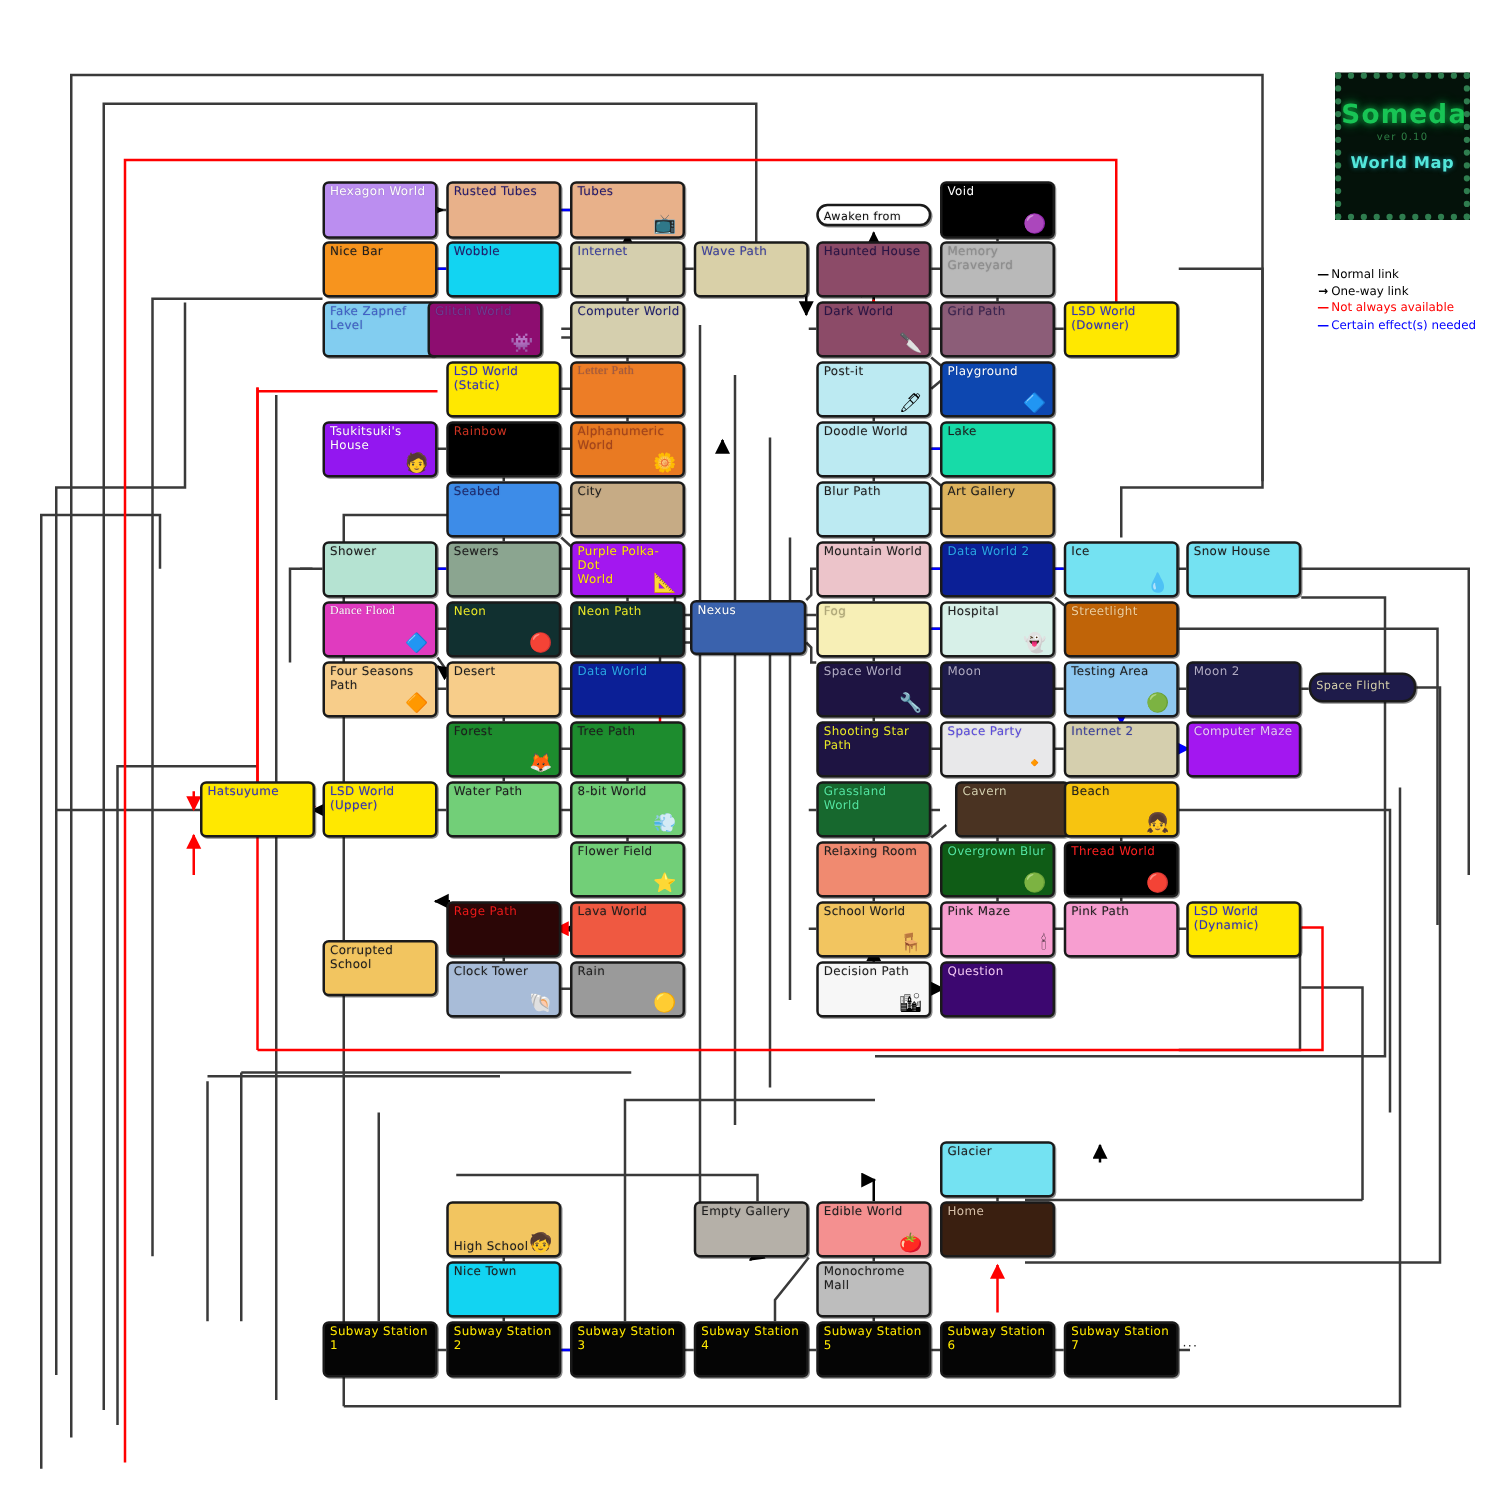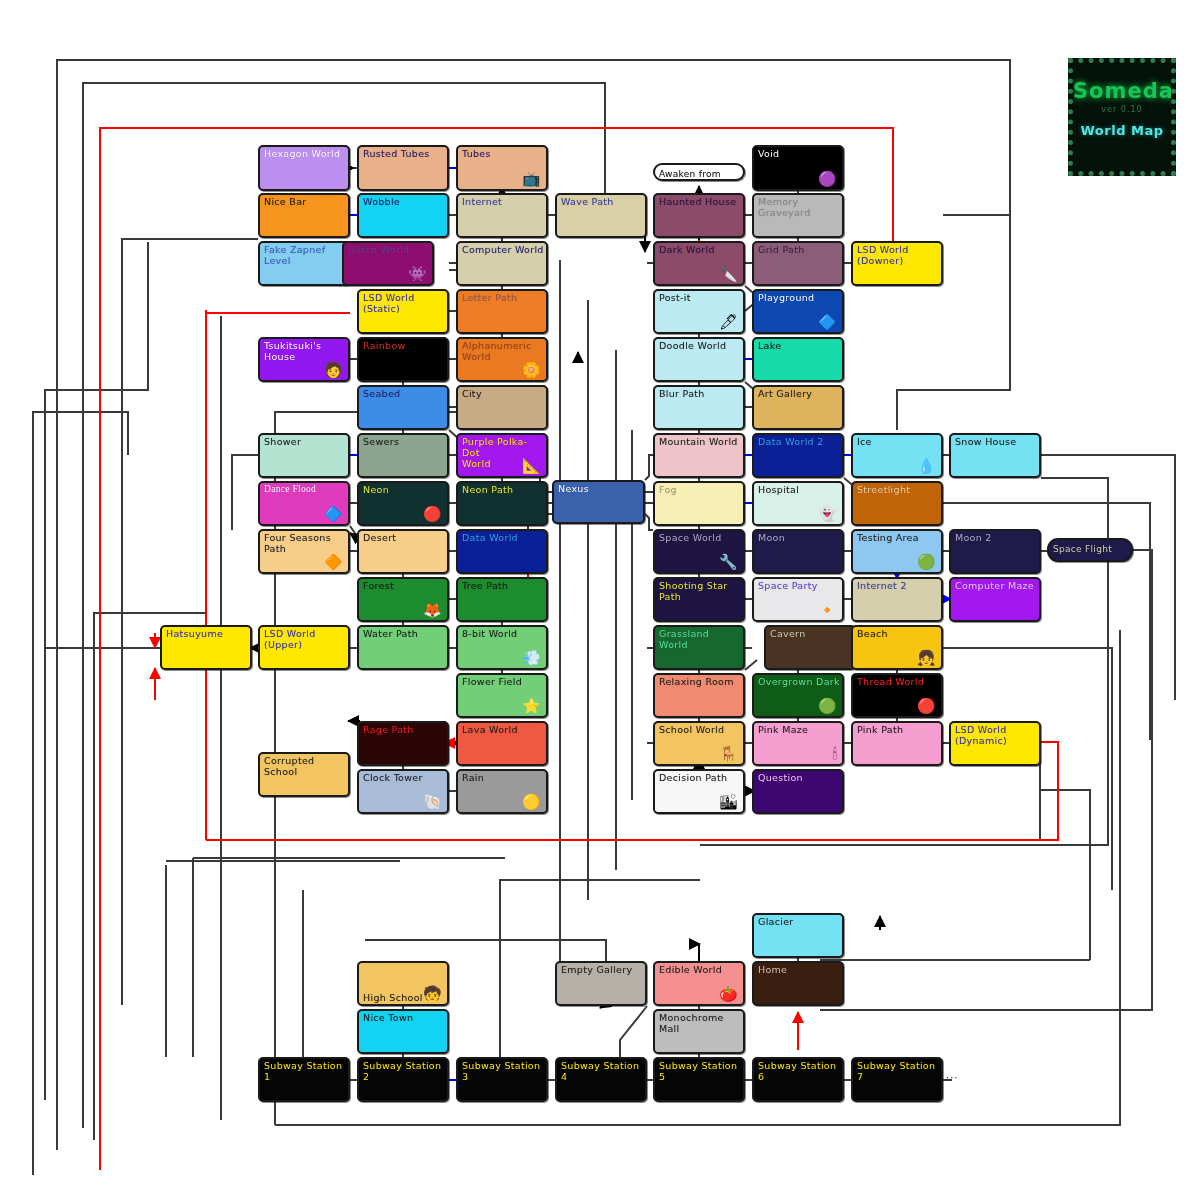--- a/index.html
+++ b/index.html
@@ -366,21 +366,21 @@
       </div>
       <div class="node" style="left: 851px; top: 241px; width: 92px; height: 45px; background: rgb(255, 232, 0);">
         <div class="lbl" style="color: rgb(48, 48, 192);">LSD World
 (Downer)</div>
       </div>
       <div class="node" style="left: 357px; top: 289px; width: 92px; height: 45px; background: rgb(255, 232, 0);">
         <div class="lbl" style="color: rgb(48, 48, 192);">LSD World
 (Static)</div>
       </div>
       <div class="node" style="left: 456px; top: 289px; width: 92px; height: 45px; background: rgb(237, 125, 38);">
-        <div class="lbl" style="color: rgb(160, 90, 70);">Letter Path</div>
+        <div class="lbl" style="color: rgb(160, 90, 70); font-family: Liberation Serif, serif;">Letter Path</div>
       </div>
       <div class="node" style="left: 653px; top: 289px; width: 92px; height: 45px; background: rgb(188, 234, 242);">
         <div class="lbl" style="color: rgb(29, 29, 29);">Post-it</div>
         <div class="glyph">🖊</div>
       </div>
       <div class="node" style="left: 752px; top: 289px; width: 92px; height: 45px; background: rgb(13, 71, 176);">
         <div class="lbl" style="color: rgb(255, 255, 255);">Playground</div>
         <div class="glyph">🔷</div>
       </div>
       <div class="node" style="left: 258px; top: 337px; width: 92px; height: 45px; background: rgb(147, 23, 240);">
@@ -532,21 +532,21 @@
         <div class="glyph">👧</div>
       </div>
       <div class="node" style="left: 456px; top: 673px; width: 92px; height: 45px; background: rgb(114, 207, 120);">
         <div class="lbl" style="color: rgb(29, 29, 29);">Flower Field</div>
         <div class="glyph">⭐</div>
       </div>
       <div class="node" style="left: 653px; top: 673px; width: 92px; height: 45px; background: rgb(240, 138, 112);">
         <div class="lbl" style="color: rgb(29, 29, 29);">Relaxing Room</div>
       </div>
       <div class="node" style="left: 752px; top: 673px; width: 92px; height: 45px; background: rgb(15, 92, 22);">
-        <div class="lbl" style="color: rgb(83, 230, 160);">Overgrown Dark</div>
+        <div class="lbl" style="color: rgb(83, 230, 160);">Overgrown Blur</div>
         <div class="glyph">🟢</div>
       </div>
       <div class="node" style="left: 851px; top: 673px; width: 92px; height: 45px; background: rgb(0, 0, 0);">
         <div class="lbl" style="color: rgb(255, 34, 34);">Thread World</div>
         <div class="glyph">🔴</div>
       </div>
       <div class="node" style="left: 258px; top: 752px; width: 92px; height: 45px; background: rgb(242, 197, 96);">
         <div class="lbl" style="color: rgb(29, 29, 29);">Corrupted School</div>
       </div>
       <div class="node" style="left: 357px; top: 721px; width: 92px; height: 45px; background: rgb(43, 6, 6);">
@@ -630,15 +630,21 @@
         <div class="lbl" style="color: rgb(255, 232, 0);">Subway Station 7</div>
       </div>
     </div>
 
   <div id="titlecard" style="left:1068px;top:58px;width:108px;height:118px;">
     <div class="t1">Someday</div>
     <div class="t2">ver 0.10</div>
     <div class="t3">World Map</div>
   </div>
 
+  <div id="legend" style="left:1052px;top:213px;">
+      <div class="row" style="color: rgb(0, 0, 0);"><span class="mk">—</span><span>Normal link</span></div>
+      <div class="row" style="color: rgb(0, 0, 0);"><span class="mk">→</span><span>One-way link</span></div>
+      <div class="row" style="color: rgb(255, 0, 0);"><span class="mk">—</span><span>Not always available</span></div>
+      <div class="row" style="color: rgb(0, 0, 255);"><span class="mk">—</span><span>Certain effect(s) needed</span></div>
+    </div>
 
   <div class="dots" style="left:946px;top:1072px;">···</div>
 </div>
 
 </body></html>

